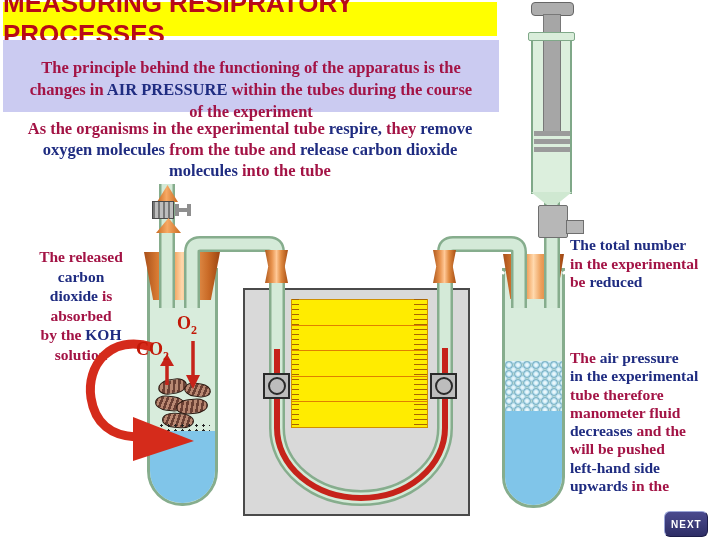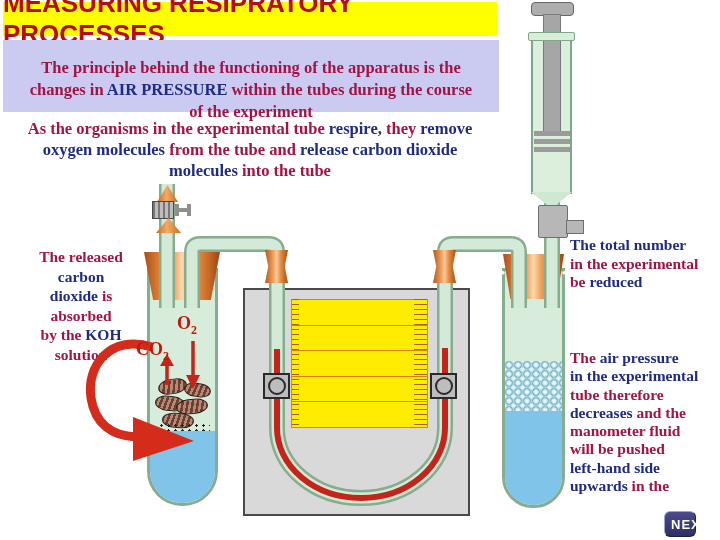--- a/index.html
+++ b/index.html
@@ -110,25 +110,25 @@
   .stopcock{left:538px;top:205px;width:30px;height:33px;background:#B7B7B7;
     border:1.5px solid #6F6F6F;border-radius:2px;box-sizing:border-box;z-index:15;}
   .stopcock-arm{left:566px;top:220px;width:18px;height:14px;background:#B7B7B7;
     border:1.5px solid #6F6F6F;box-sizing:border-box;z-index:15;}
 
   
   svg.layer{position:absolute;left:0;top:0;z-index:10;pointer-events:none;}
   svg.layer.top{z-index:25;}
 
   
-  .next-btn{position:absolute;left:664px;top:511px;width:32px;height:26px;
+  .next-btn{position:absolute;left:664px;top:511px;width:44px;height:26px;
     background:linear-gradient(180deg,#4A4A8E,#2E2E66);
     border:1px solid #1D1D4A;border-top-color:#9BA6D8;border-left-color:#9BA6D8;
     border-radius:6px;color:#fff;font-family:"Liberation Sans",sans-serif;
-    font-weight:bold;font-size:13px;letter-spacing:1px;z-index:40;cursor:pointer;}
+    font-weight:bold;font-size:10px;letter-spacing:1px;z-index:40;cursor:pointer;}
 </style>
 </head>
 <body>
 
 <div class="slide">
 
   <div class="abs title-bar">
     <span>MEASURING RESIPRATORY PROCESSES</span>
   </div>
   <div class="abs principle-box rich center">
@@ -151,22 +151,22 @@
     </div>
   <div class="abs right-note1 rich">
       <div><span class="c-b">The total number</span></div>
       <div><span class="c-r">in the experimental</span></div>
       <div><span class="c-r">be </span><span class="c-b">reduced</span></div>
     </div>
   <div class="abs right-note2 rich">
       <div><span class="c-r">The </span><span class="c-b">air pressure</span></div>
       <div><span class="c-b">in the experimental</span></div>
       <div><span class="c-r">tube therefore</span></div>
+      <div><span class="c-r">manometer fluid</span></div>
       <div><span class="c-b">decreases </span><span class="c-r">and the</span></div>
-      <div><span class="c-r">manometer fluid</span></div>
       <div><span class="c-r">will be pushed</span></div>
       <div><span class="c-b">left-hand side</span></div>
       <div><span class="c-b">upwards </span><span class="c-r">in the</span></div>
     </div>
 
   <div class="abs panel"></div>
   <div class="abs scale-card">
     <div class="scale-row"></div>
     <div class="scale-row"></div>
     <div class="scale-row"></div>

